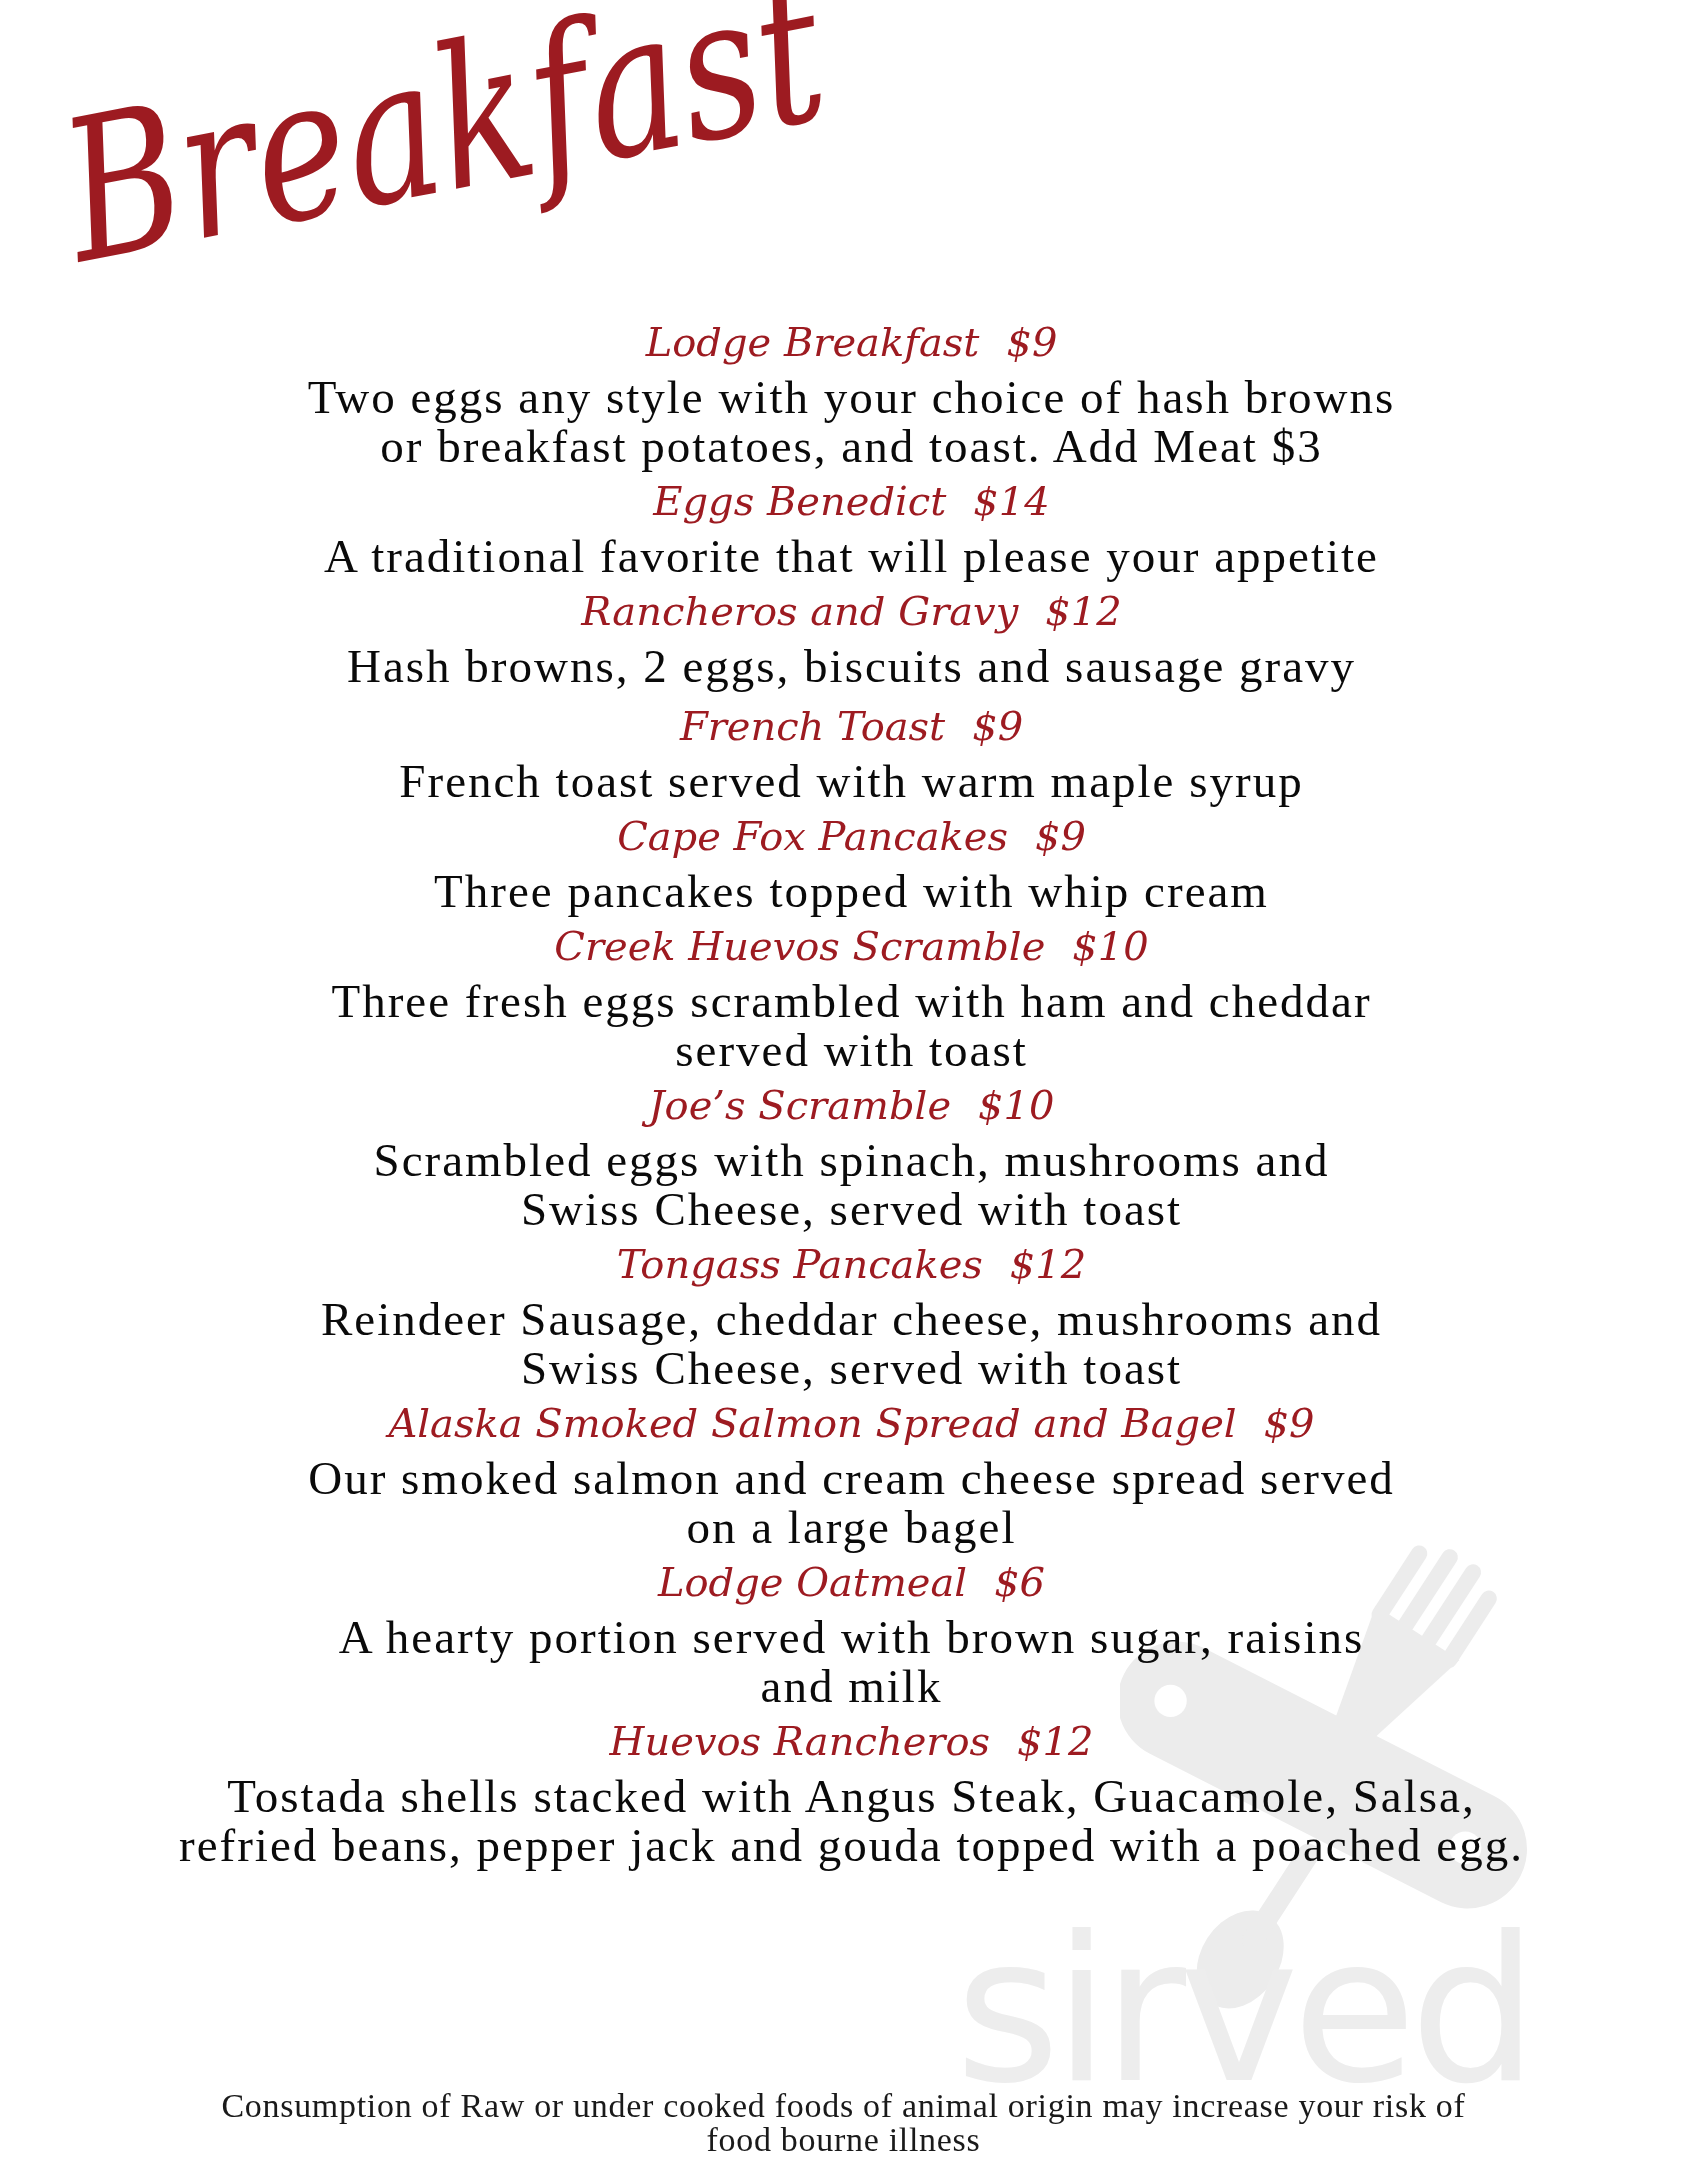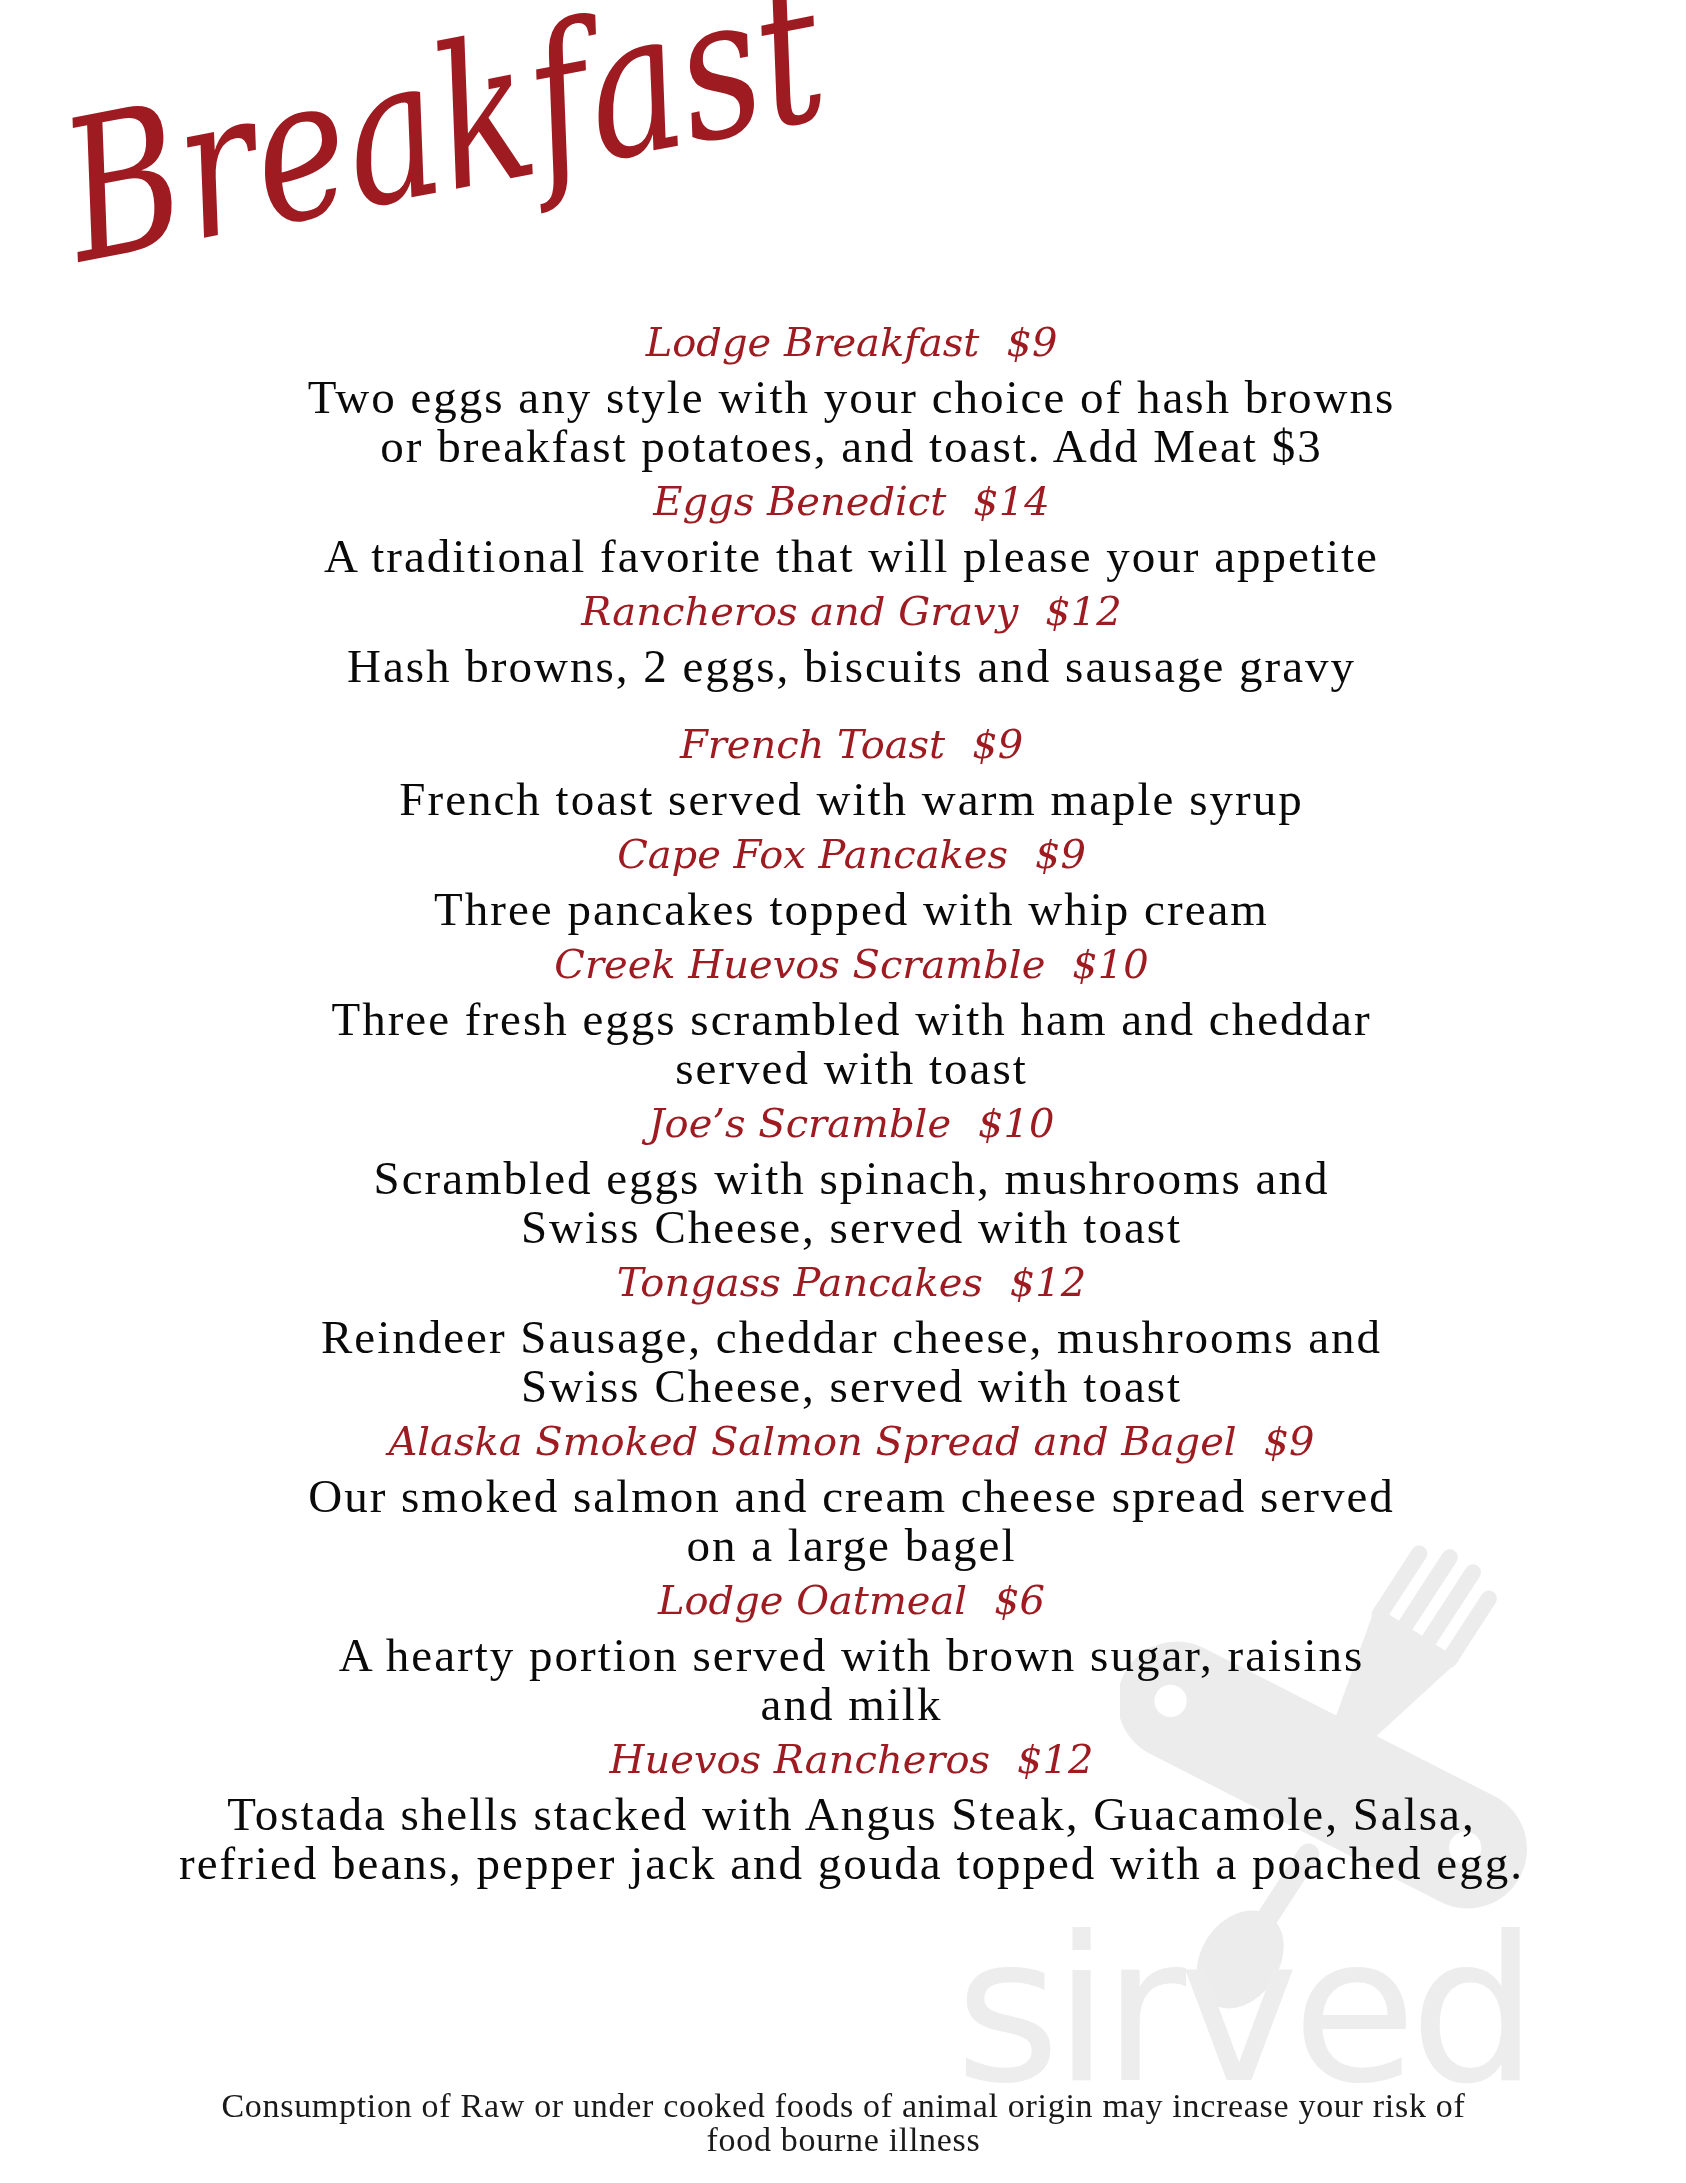--- a/index.html
+++ b/index.html
@@ -55,21 +55,21 @@
   .menu-column {
     position: absolute;
     top: 312px;
     left: 0;
     right: 0;
     z-index: 1;
     text-align: center;
     padding-left: 16px;
   }
   .menu-item { margin: 0; }
-  .menu-item.gap-before { margin-top: 23px; }
+  .menu-item.gap-before { margin-top: 5px; }
 
   .item-heading {
     font-family: "DejaVu Serif", serif;
     font-style: italic;
     font-size: 40px;
     line-height: 61px;
     color: #9d1b21;
     white-space: pre-wrap;
   }
   .item-heading .item-price { margin-left: 27px; }

